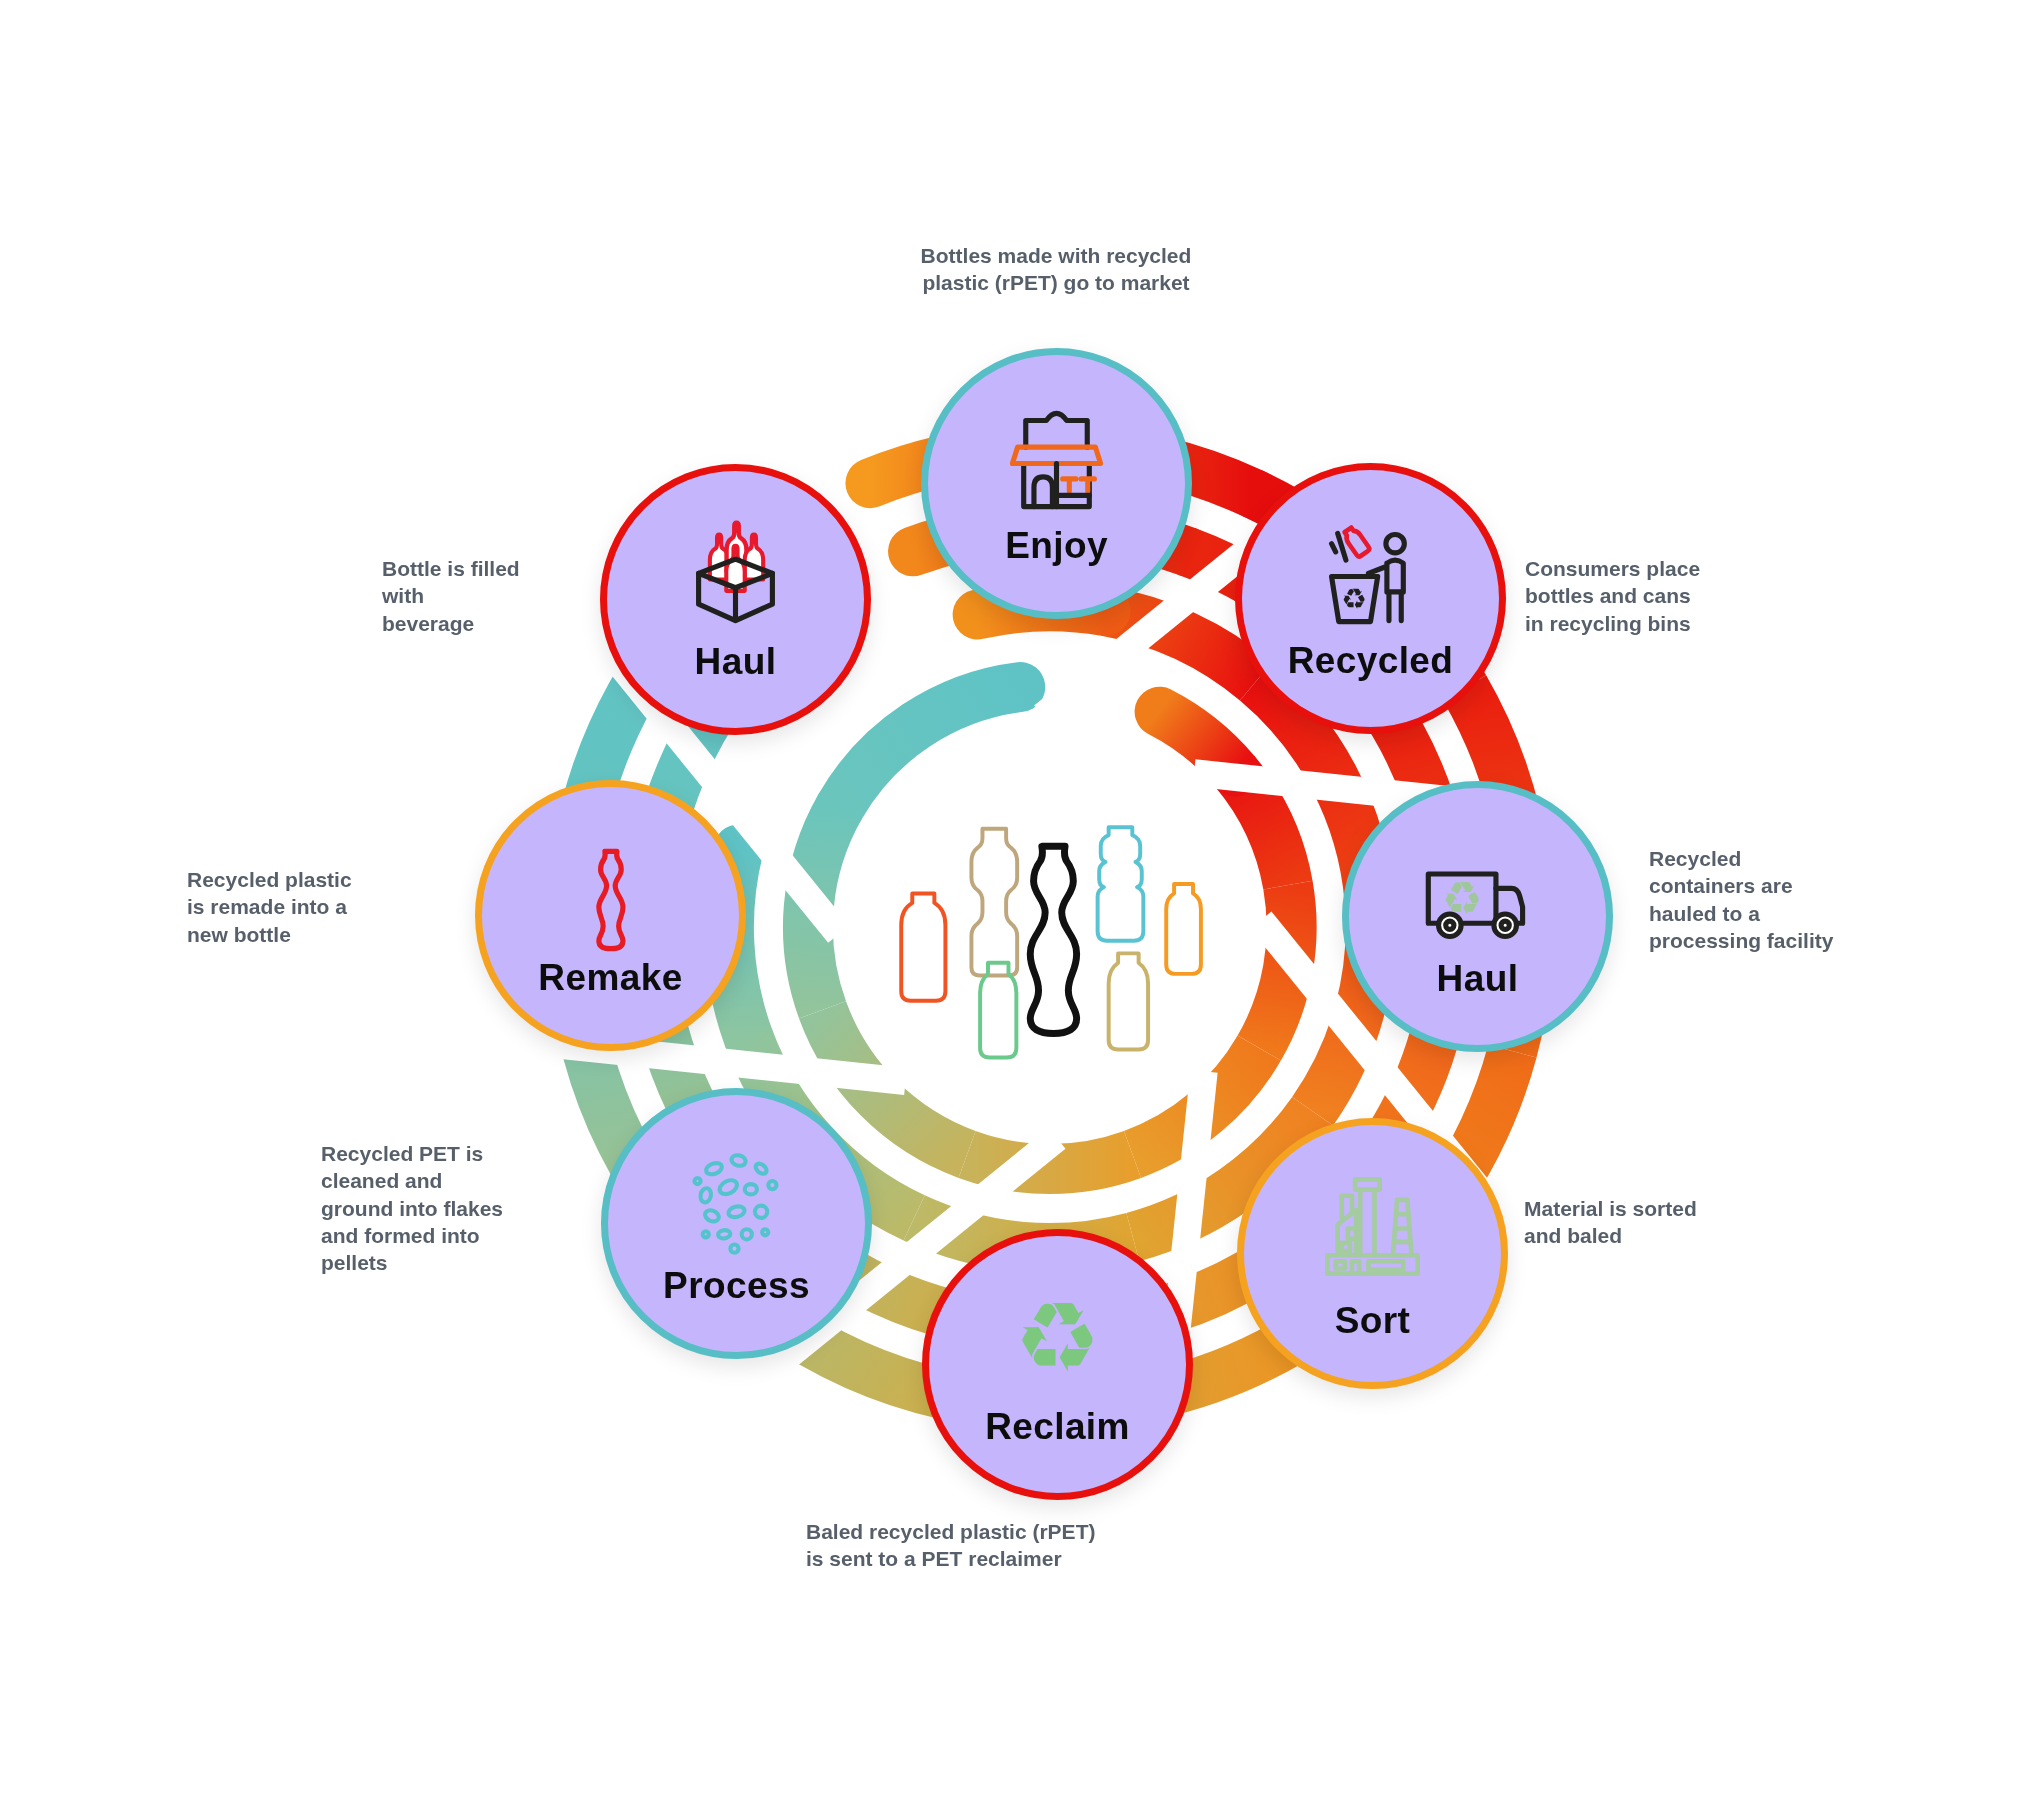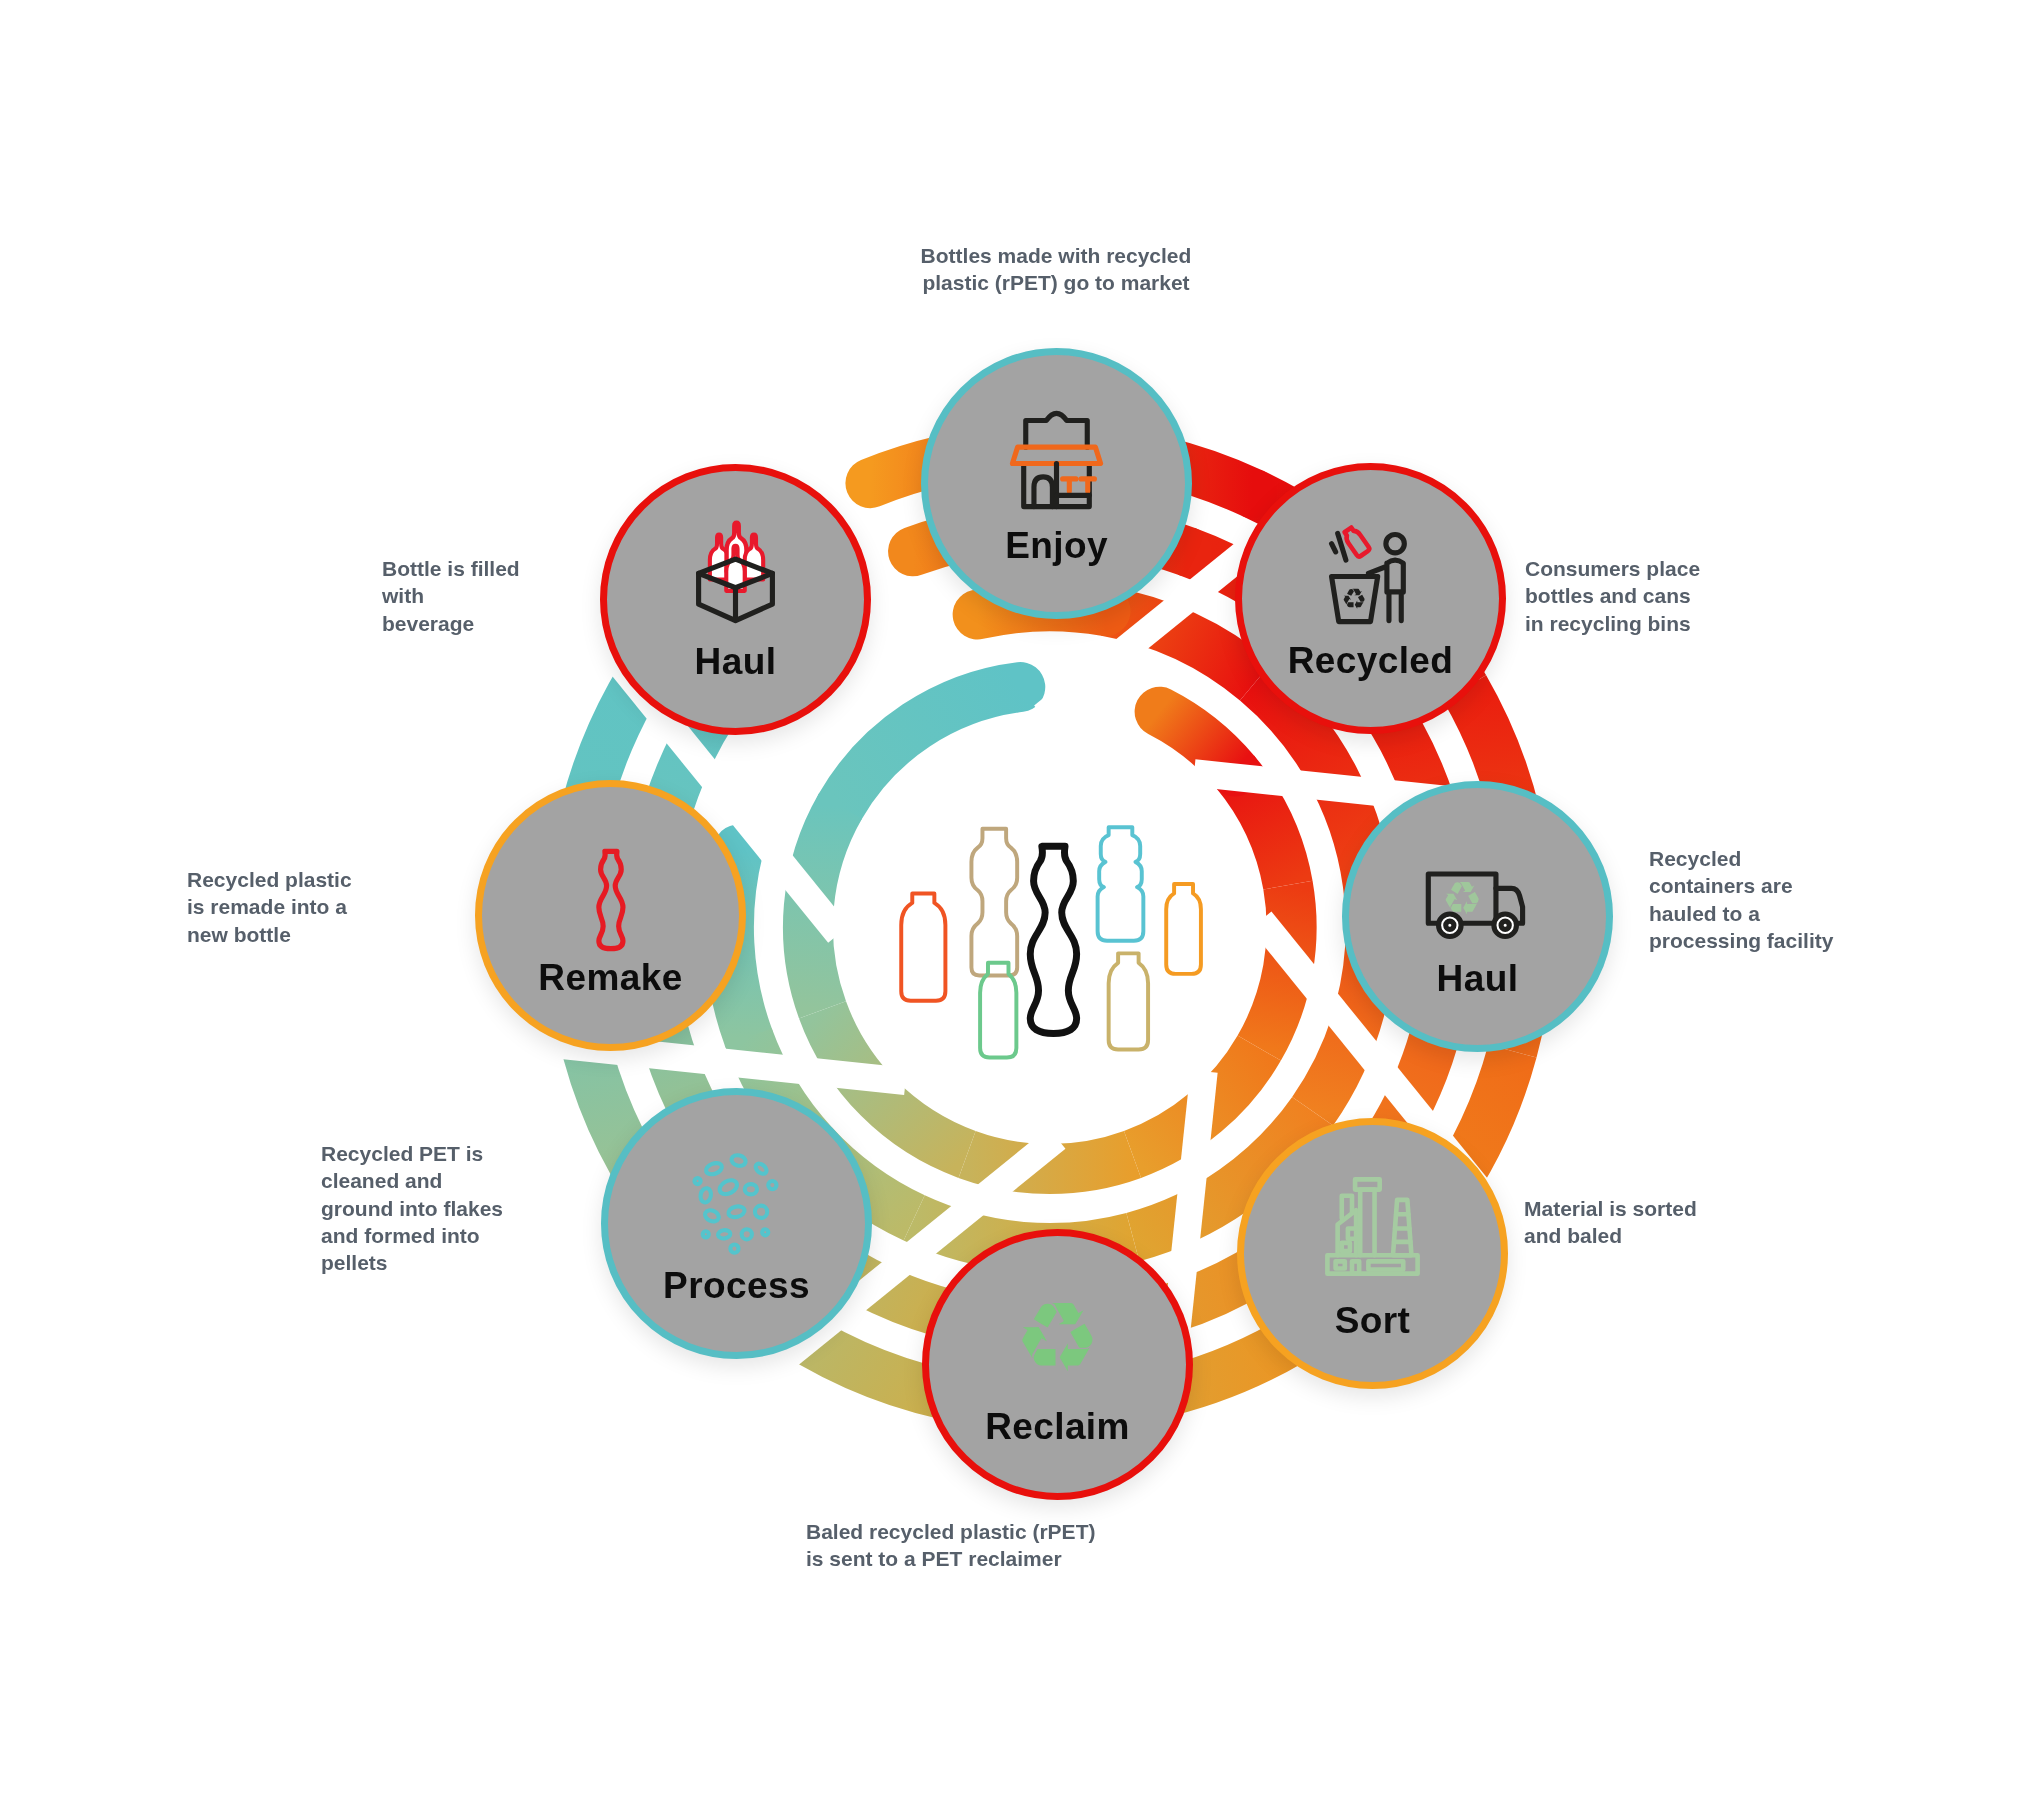--- a/index.html
+++ b/index.html
@@ -4,21 +4,21 @@
 <style>
   html,body{margin:0;padding:0;}
   body{
     width:2023px;height:1814px;position:relative;background:#ffffff;
     font-family:"Liberation Sans","DejaVu Sans",sans-serif;overflow:hidden;
   }
   #rings{position:absolute;left:0;top:0;z-index:0;}
   #bottles{position:absolute;left:876px;top:802px;z-index:1;}
   .node{
     position:absolute;width:271px;height:271px;border-radius:50%;
-    background:#a3a3a3;border:7.3px solid #ccc;box-sizing:border-box;z-index:2;
+    background:#c4b5fd;border:7.3px solid #ccc;box-sizing:border-box;z-index:2;
     display:flex;flex-direction:column;align-items:center;justify-content:center;
     box-shadow:0 8px 21px rgba(0,0,0,.10);
   }
   .n-enjoy  {left:921px;top:348px;}
   .n-recycle{left:1235px;top:463px;}
   .n-haul   {left:1342px;top:781px;}
   .n-sort   {left:1237px;top:1118px;gap:10px;}
   .n-reclaim{left:922px;top:1229px;}
   .n-process{left:601px;top:1088px;}
   .n-remake {left:475px;top:780px;align-items:center;}

